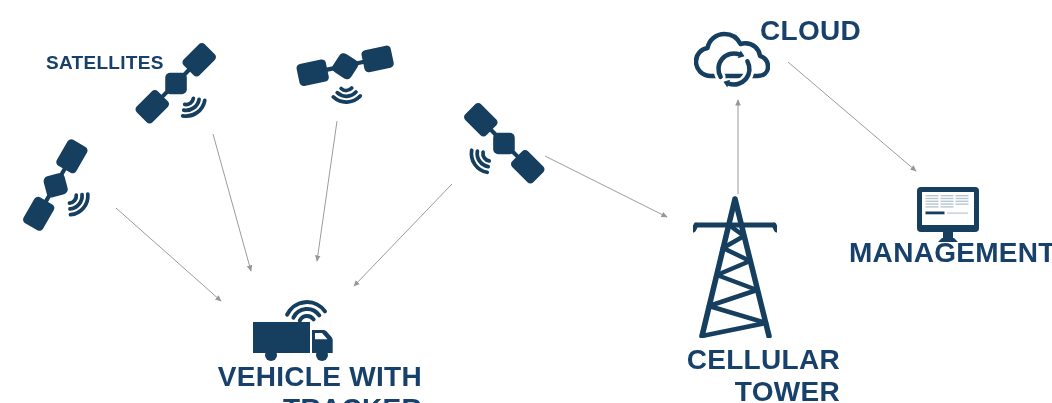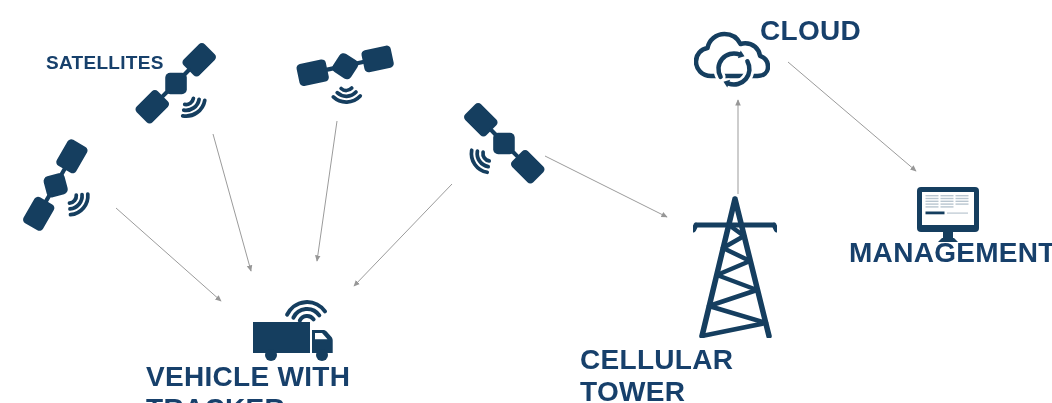--- a/index.html
+++ b/index.html
@@ -8,21 +8,21 @@
     background:#ffffff;
     font-family:"Liberation Sans","DejaVu Sans",sans-serif;
     --icon:#153e5f; --label:#17406b; --arrow:#9b9b9b;
   }
   #stage{position:absolute;inset:0;}
   .node-icon{position:absolute;}
   .node-label{
     position:absolute;color:var(--label);font-weight:700;
     font-size:28px;letter-spacing:.3px;white-space:nowrap;
   }
-  .node-label.center{text-align:left;white-space:normal;}
+  .node-label.center{text-align:right;white-space:normal;}
   #connector-layer{position:absolute;left:0;top:0;pointer-events:none;}
   .edge{stroke:var(--arrow);stroke-width:1;}
   .sat{transform-origin:50px 37.5px;}
   .sat-a{transform:rotate(-60deg);}
   .sat-b{transform:rotate(-45deg);}
   .sat-c{transform:rotate(-12deg);}
   .sat-d{transform:rotate(45deg);}
   .ic{fill:var(--icon);}
   .ic-stroke{fill:none;stroke:var(--icon);stroke-linecap:round;}
 </style>

